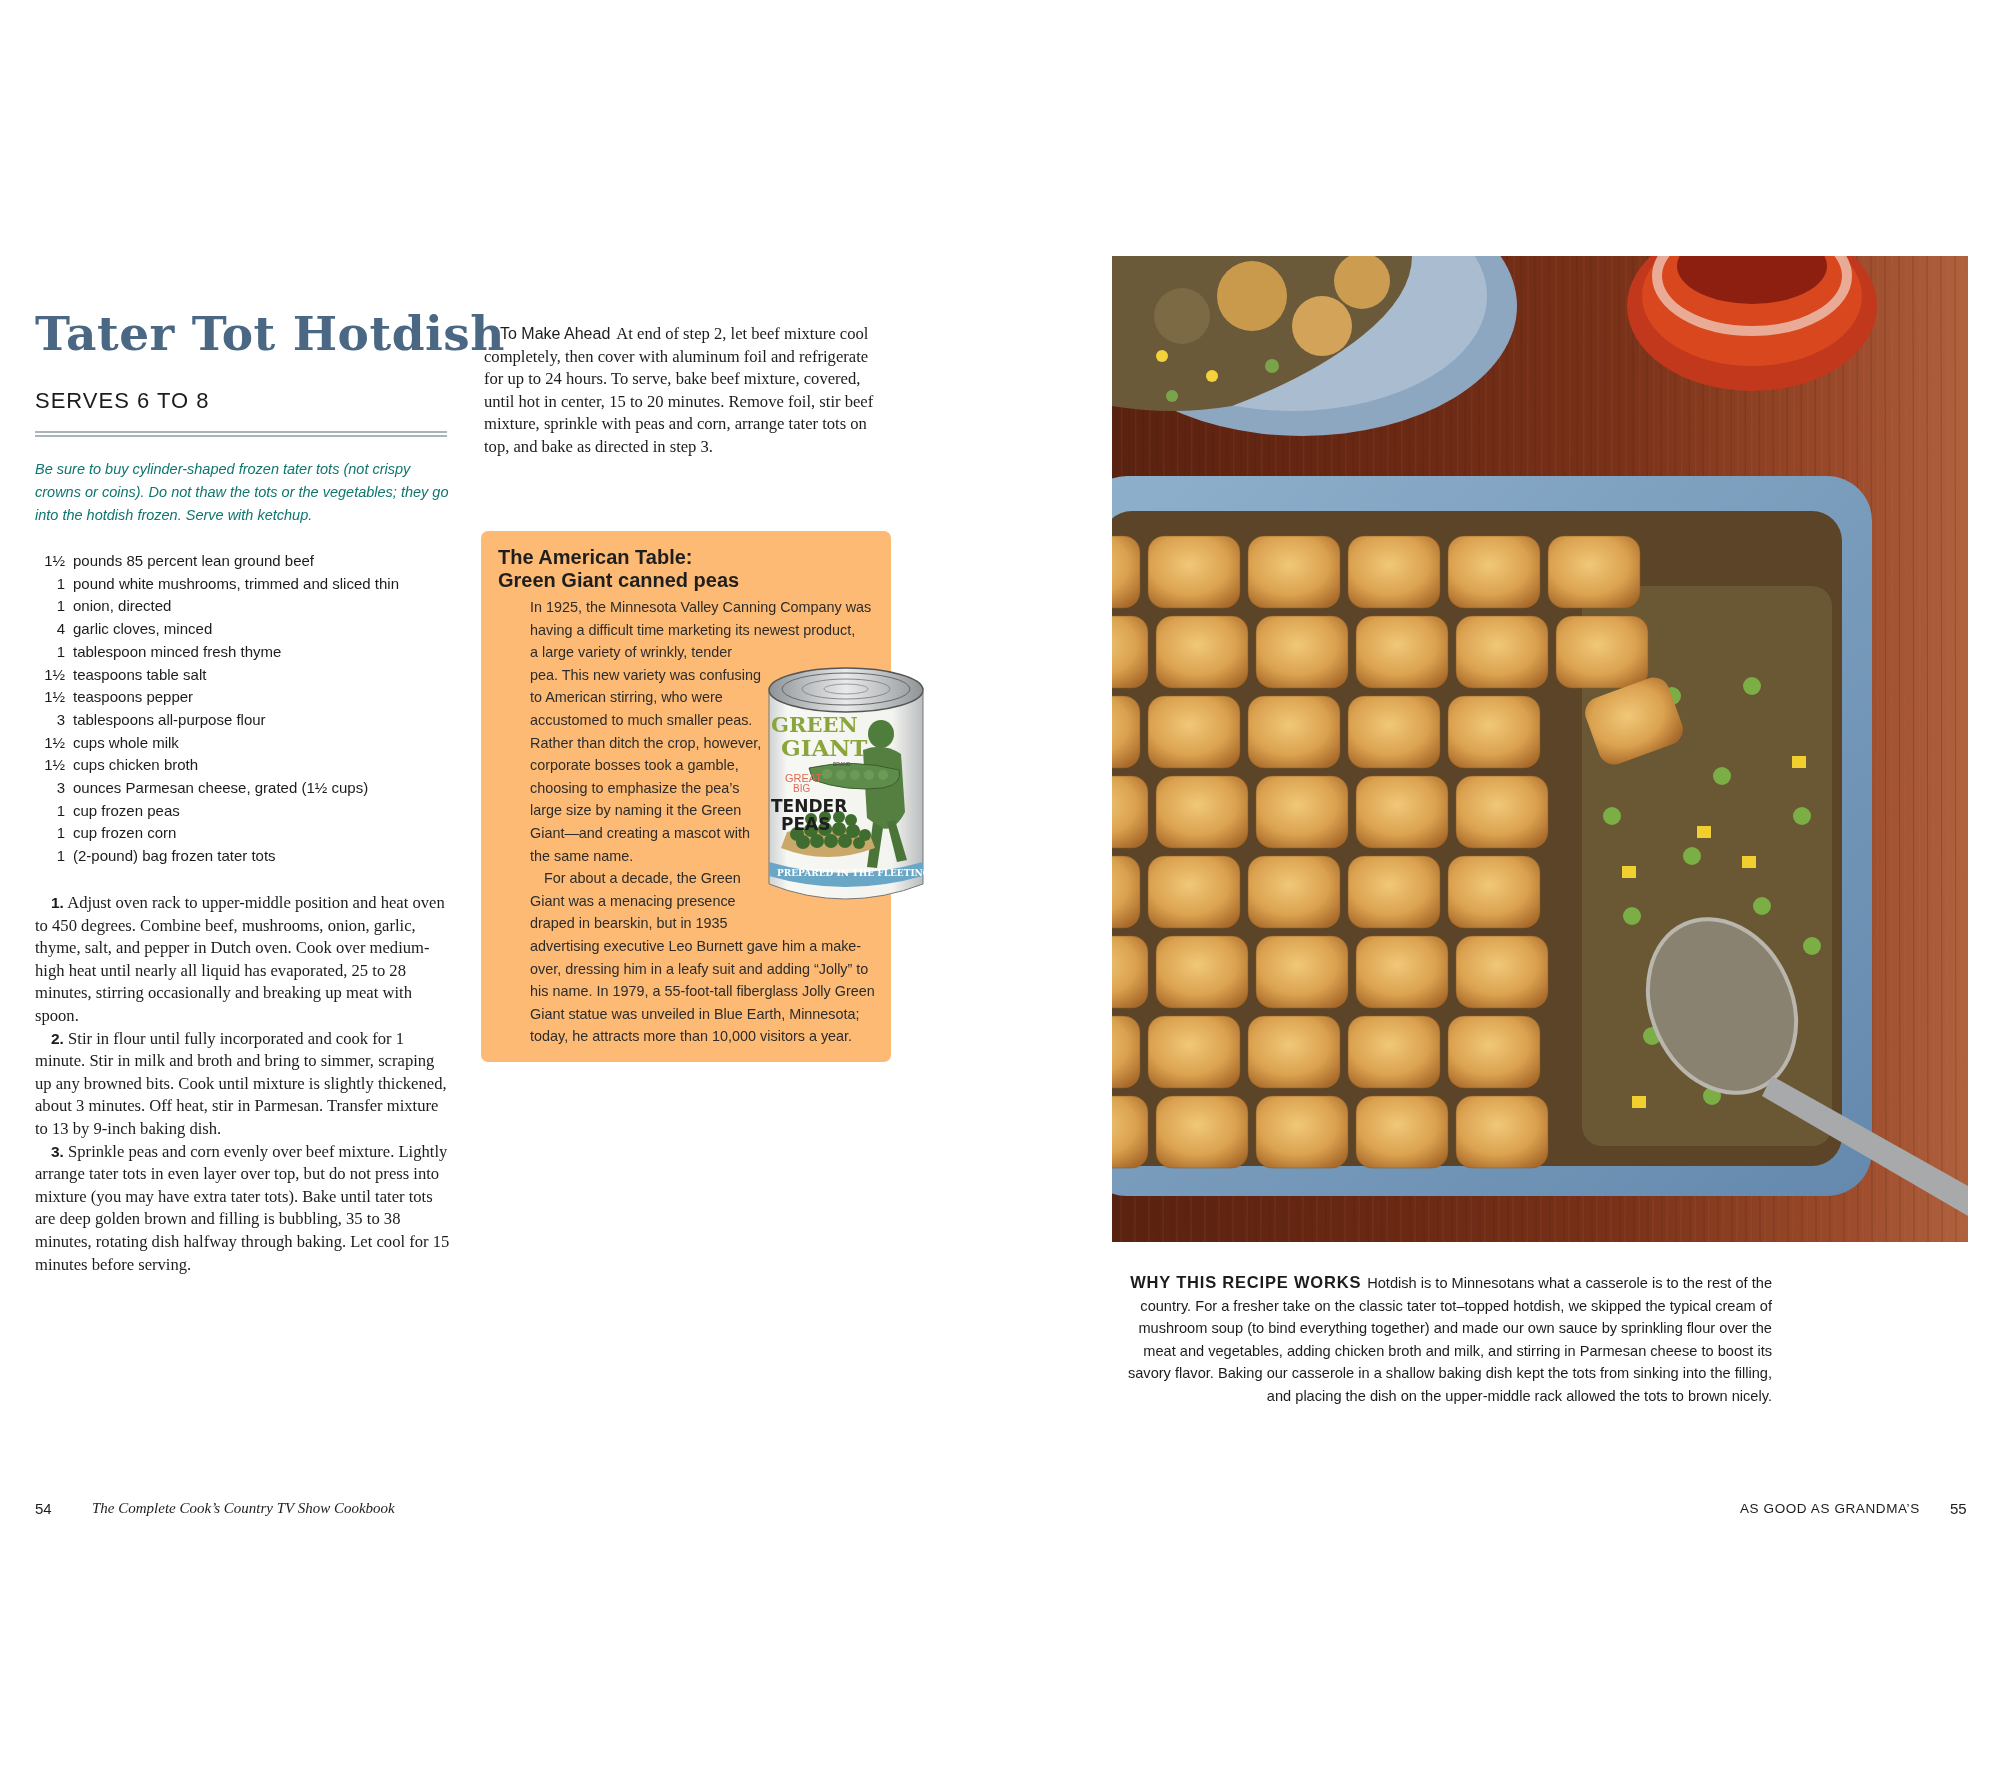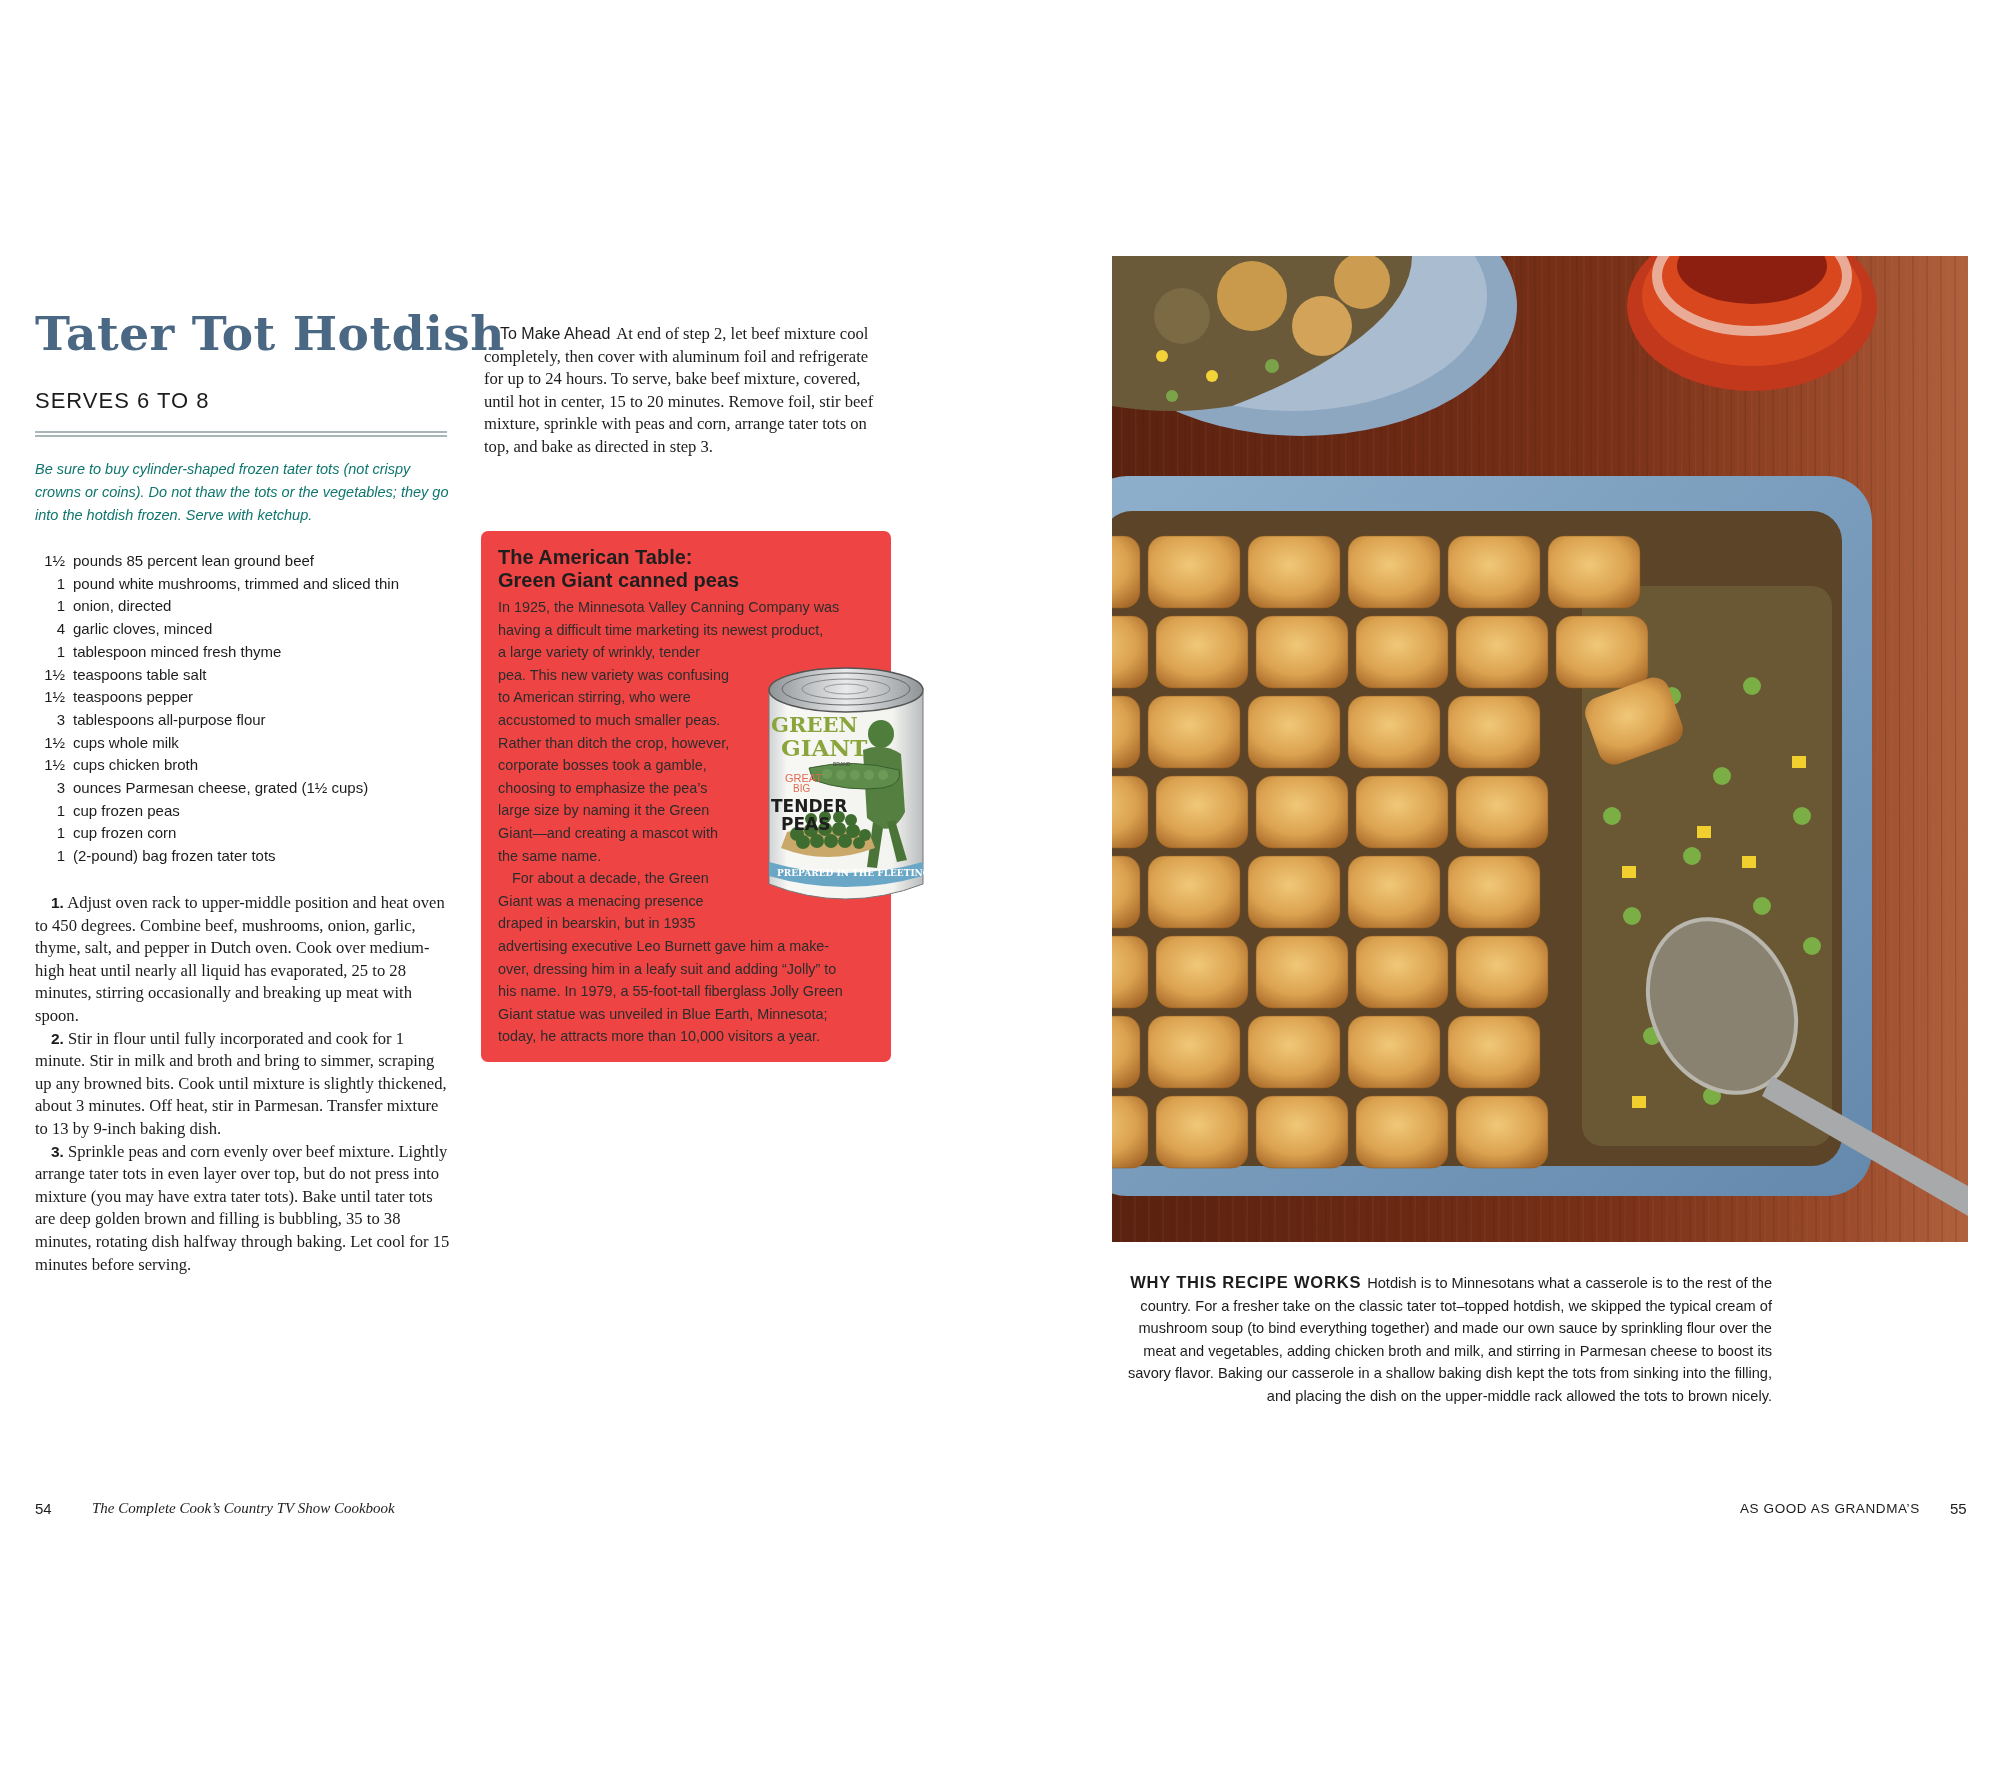--- a/index.html
+++ b/index.html
@@ -17,24 +17,24 @@
   .qty { width:30px; text-align:right; padding-right:8px; box-sizing:content-box; }
 
   #steps { left:35px; top:892px; width:420px; font-family:"Liberation Serif", serif; font-size:16.6px; line-height:22.6px; color:#1c1c1c; }
   .step { text-indent:16px; margin:0; }
   .step-num { font-family:"Liberation Sans", sans-serif; font-weight:bold; font-size:15.5px; }
 
   
   #makeahead { left:484px; top:323px; width:405px; font-family:"Liberation Serif", serif; font-size:16.6px; line-height:22.6px; text-indent:16px; color:#1c1c1c; }
   #makeahead .lead { font-family:"Liberation Sans", sans-serif; font-weight:normal; font-size:16px; margin-right:6px; }
 
-  #sidebar { left:481px; top:531px; width:410px; height:531px; background:#ef4444; border-radius:7px; }
+  #sidebar { left:481px; top:531px; width:410px; height:531px; background:#fdba74; border-radius:7px; }
   #sb-title { left:17px; top:15px; font-family:"Liberation Sans", sans-serif; font-weight:bold; font-size:20px; line-height:23px; color:#1e1e1e; }
   #sb-body { left:17px; top:65px; width:380px; font-family:"Liberation Sans", sans-serif; font-size:14.4px; line-height:22.6px; color:#2c2c2c; }
-  .wrapline { display:block; }
+  .wrapline { display:block;margin-left:32px; }
   #sb-body .narrow { width:245px; }
 
   
   #can { left:282px; top:131px; width:165px; height:253px; }
 
   
   #photo { left:1112px; top:256px; width:856px; height:986px; overflow:hidden; background:#6e2c17; }
 
   #why { left:1112px; top:1271px; width:660px; font-family:"Liberation Sans", sans-serif; font-size:14.6px; line-height:22.6px; color:#1c1c1c;text-align:right; }
   #why .lead { font-weight:bold; font-size:16.5px; letter-spacing:0.8px; margin-right:6px; }

